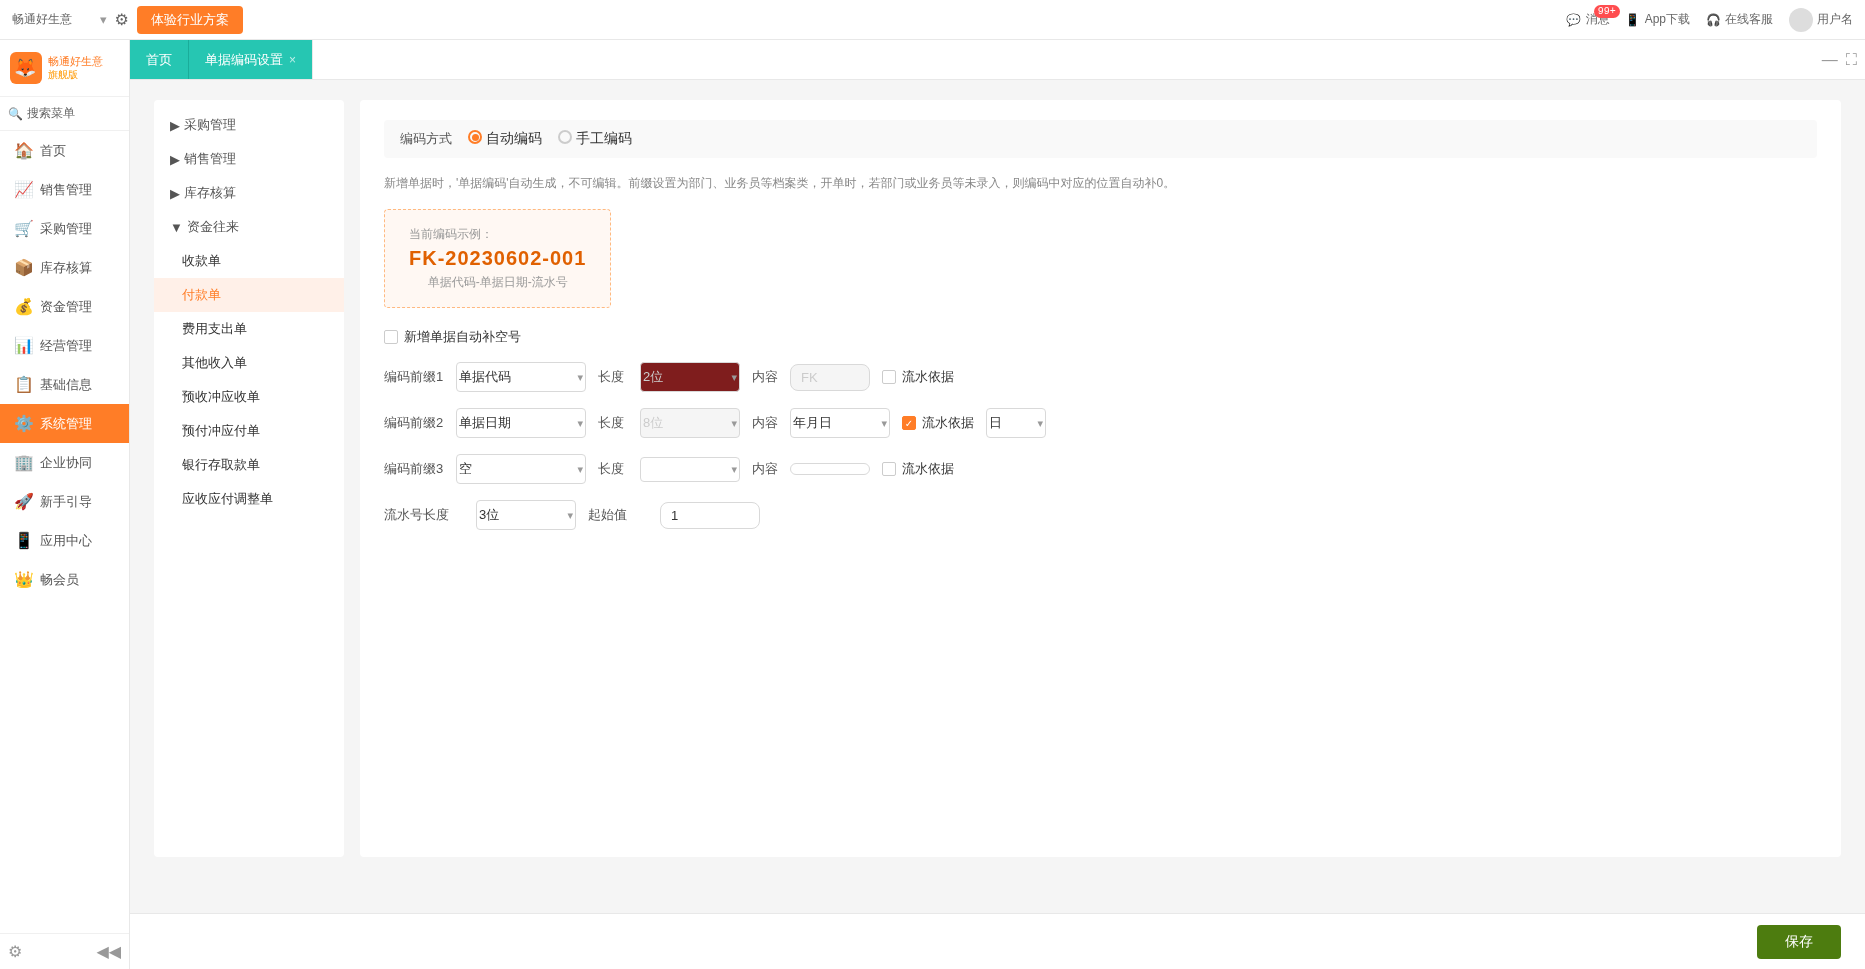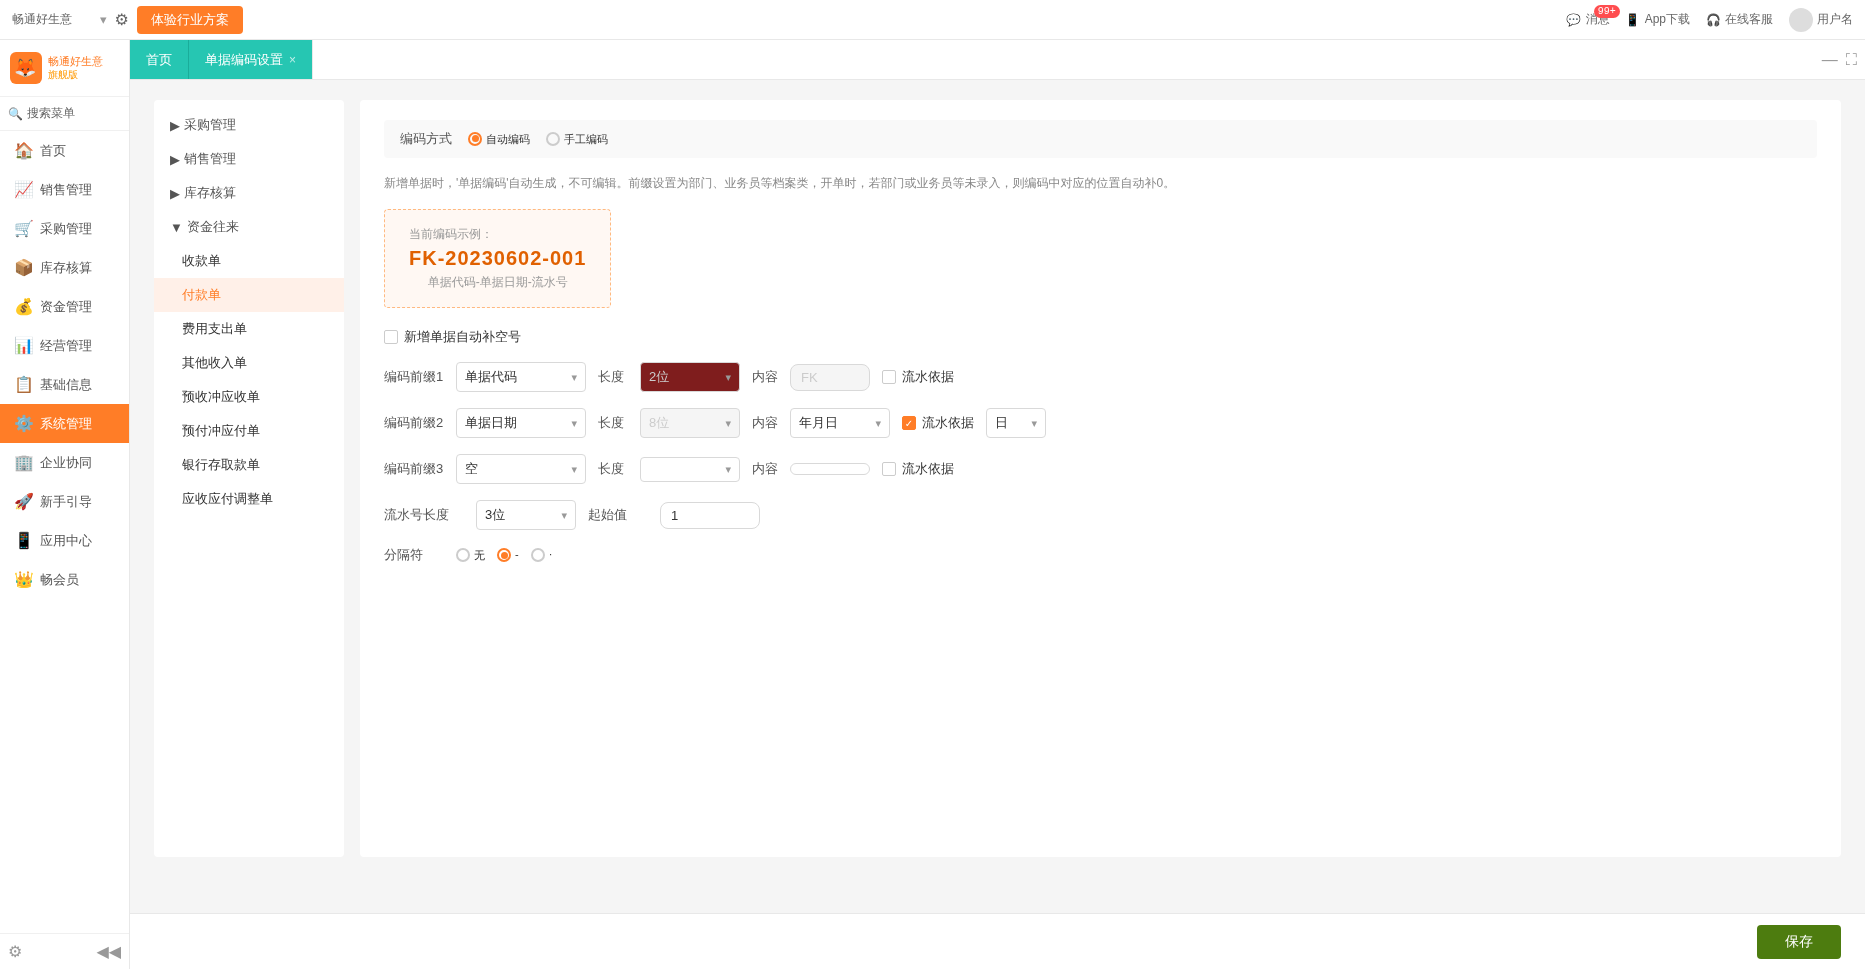--- a/index.html
+++ b/index.html
@@ -304,21 +304,21 @@
     .radio-group {
       display: flex;
       align-items: center;
       gap: 16px;
     }
     .radio-item {
       display: flex;
       align-items: flex-start;
       gap: 4px;
       cursor: pointer;
-      font-size: 11px;
+      font-size: 14px;
     }
     .radio-circle {
       width: 14px;
       height: 14px;
       border-radius: 50%;
       border: 2px solid #ccc;
       display: flex;
       align-items: center;
       justify-content: center;
     }
@@ -396,21 +396,21 @@
     }
     .form-label {
       font-size: 13px;
       color: #555;
       width: 60px;
       flex-shrink: 0;
     }
     .form-select {
       border: 1px solid #d9d9d9;
       border-radius: 4px;
-      padding: 5px 8px;
+      padding: 5px 2px;
       font-size: 13px;
       background: #fff;
       display: flex;
       align-items: center;
       gap: 8px;
       cursor: pointer;
       min-width: 100px;
       color: #333;
     }
     .form-select .chevron {
@@ -746,35 +746,20 @@
               <span class="form-label" style="width:80px;">流水号长度</span>
               <div class="form-select">
                 <span>3位</span>
                 <span class="chevron">▾</span>
               </div>
               <span class="form-label">起始值</span>
               <input type="text" class="form-input" value="1" style="width: 100px;">
             </div>
 
             
-            <div class="separator-row">
-              <span class="form-label">分隔符</span>
-              <label class="radio-item">
-                <div class="radio-circle"></div>
-                <span>无</span>
-              </label>
-              <label class="radio-item">
-                <div class="radio-circle checked"></div>
-                <span>-</span>
-              </label>
-              <label class="radio-item">
-                <div class="radio-circle"></div>
-                <span>·</span>
-              </label>
-            </div>
 
           </div>
         </div>
       </div>
 
       <div class="bottom-bar">
         <button class="save-btn">保存</button>
       </div>
     </div>
 

